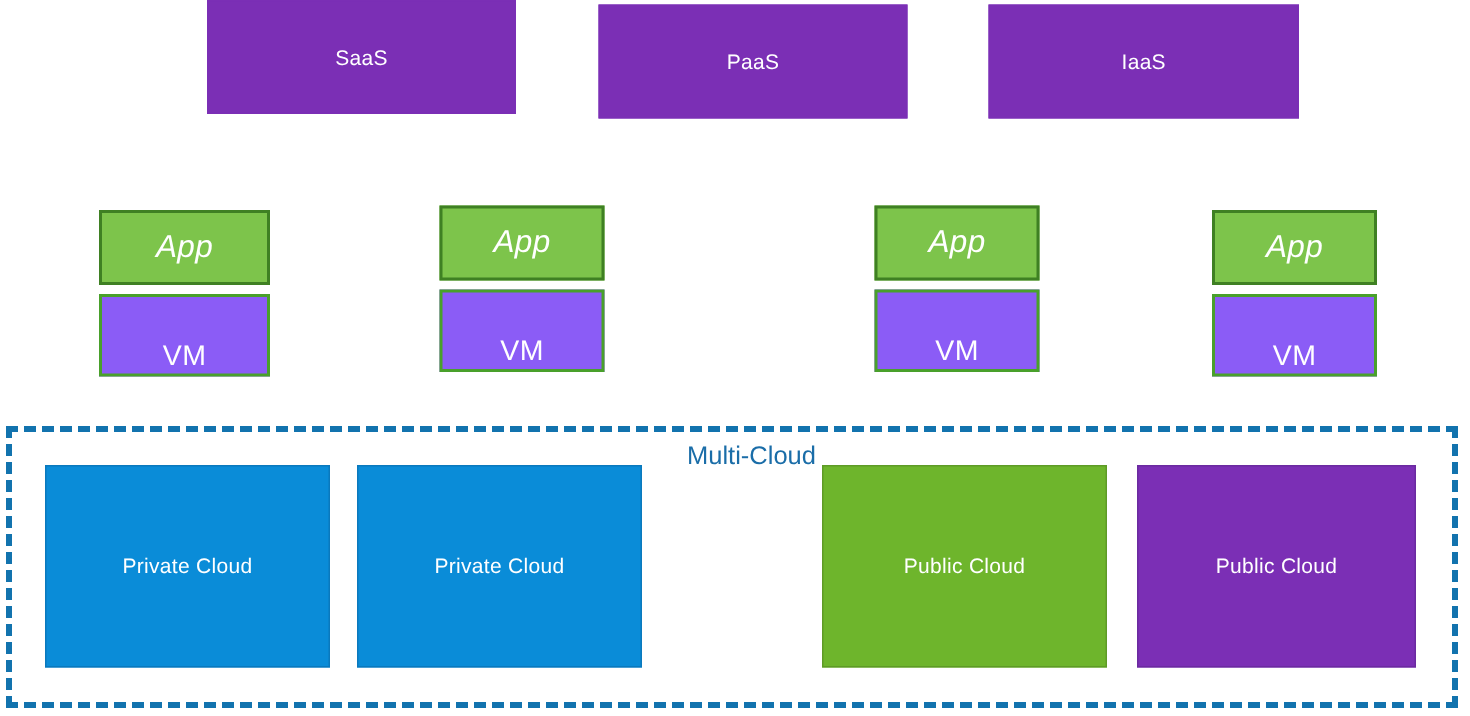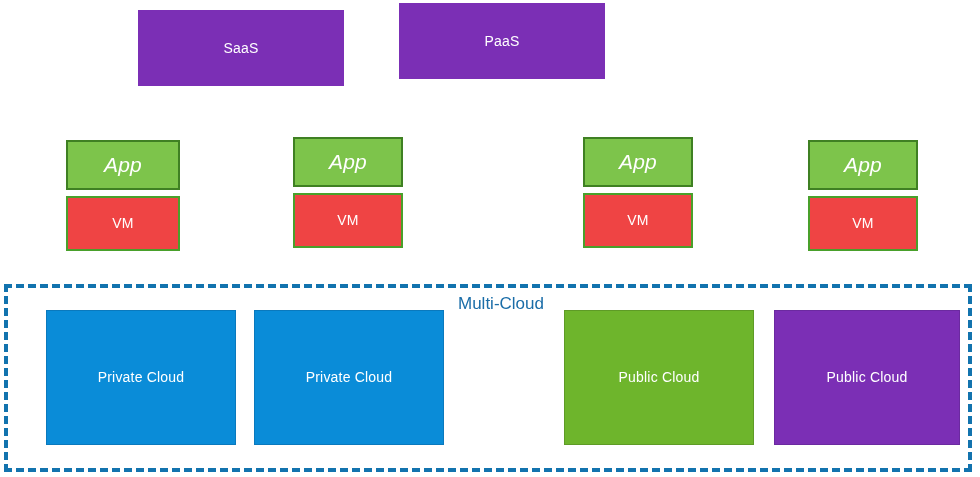--- a/index.html
+++ b/index.html
@@ -41,23 +41,24 @@
   
   .app-box {
     background: #7DC44B;
     border: 2px solid #3F8023;
     font-size: 21px;
     font-style: italic;
   }
 
   
   .vm-box {
-    background: #ef4444;
+    background: #8b5cf6;
     border: 2px solid #49A02B;
-    font-size: 14px;
+    font-size: 19px;
+    align-items: flex-end;
   }
 
   
   #multicloud-frame {
     position: absolute;
     left: 4px;
     top: 284px;
     width: 968px;
     height: 188px;
     box-sizing: border-box;
@@ -75,48 +76,50 @@
     display: flex;
     align-items: center;
     justify-content: center;
     white-space: nowrap;
     margin-top: 20px;
   }
 
   
   .cloud-box {
     font-size: 14px;
-    margin-left: 16px;
   }
   .private-cloud {
     background: #0A8CD8;
     border: 1px solid #0A79BD;
   }
   .public-cloud-green {
     background: #6EB52C;
     border: 1px solid #5E9B26;
   }
   .public-cloud-purple {
     background: #7B2FB5;
     border: 1px solid #6B2AA0;
   }
 </style>
 </head>
 <body>
 
 <div id="canvas">
 
-  <div class="box service-box" style="left:138px; top:10px; width:206px; height:76px;">
+  <div class="box service-box" style="left:138px; top:0; width:206px; height:76px;">
     <span>SaaS</span>
   </div>
 
   <div class="box service-box" style="left:399px; top:3px; width:206px; height:76px;">
     <span>PaaS</span>
   </div>
 
+  <div class="box service-box" style="left:659px; top:3px; width:207px; height:76px;">
+    <span>IaaS</span>
+  </div>
 
   <div class="box app-box" style="left:66px; top:140px; width:114px; height:50px;">
     <span>App</span>
   </div>
   <div class="box vm-box" style="left:66px; top:196px; width:114px; height:55px;">
     <span>VM</span>
   </div>
 
   <div class="box app-box" style="left:293px; top:137px; width:110px; height:50px;">
     <span>App</span>

